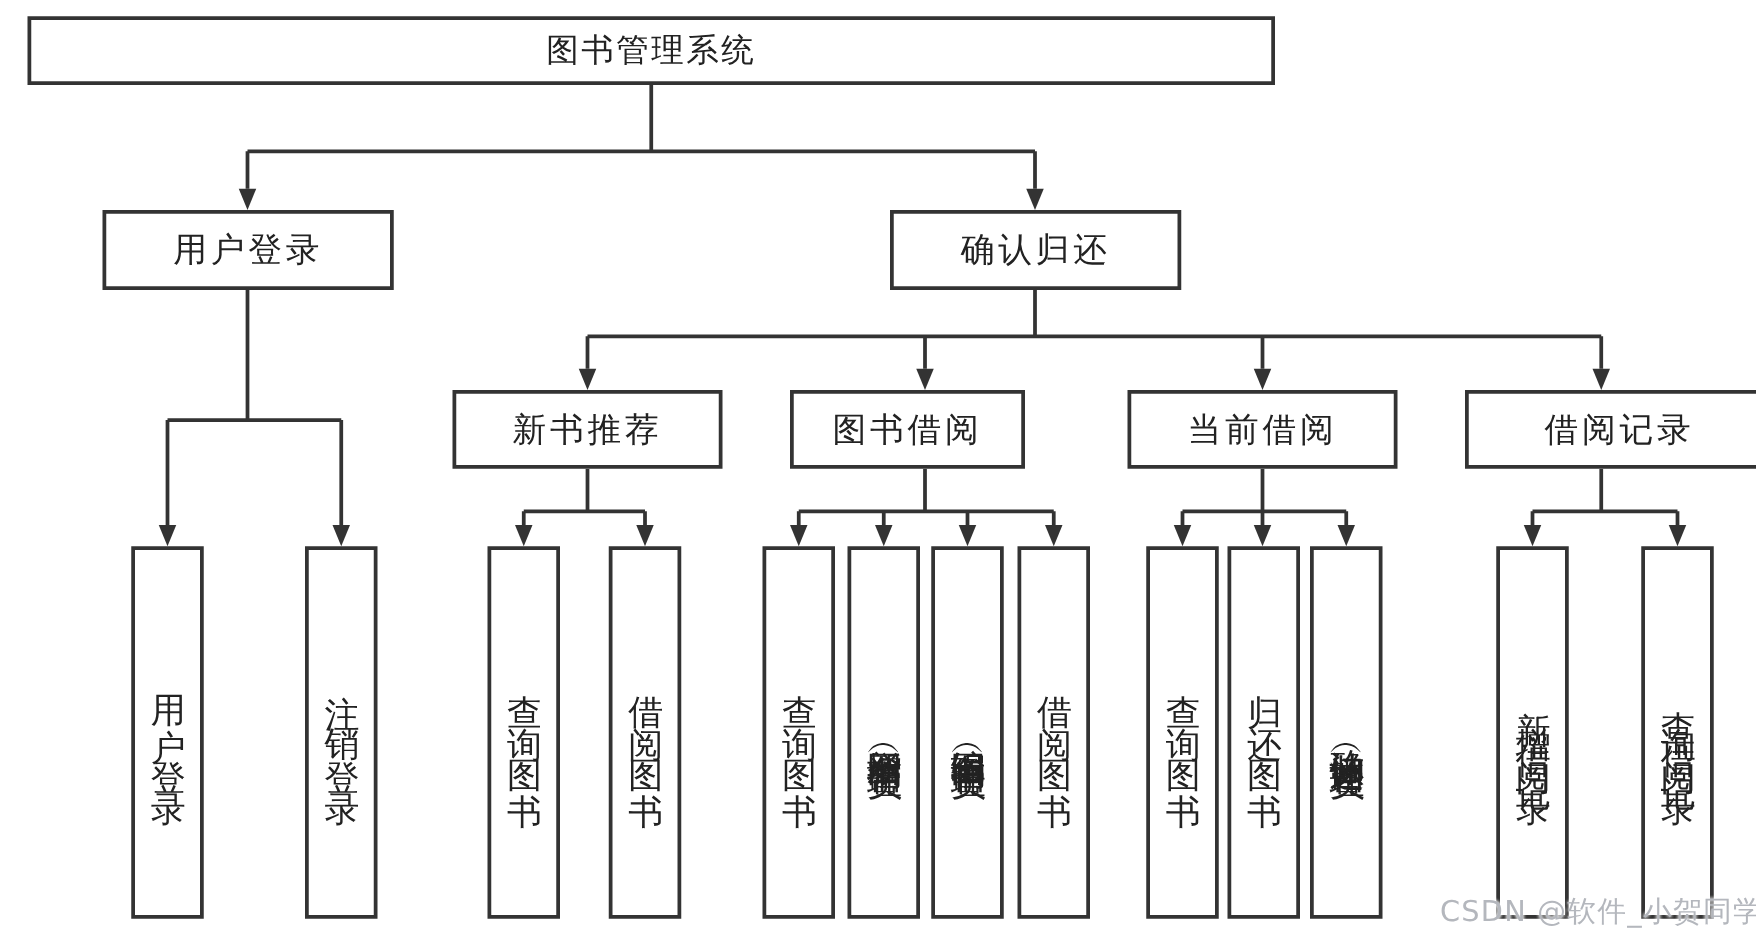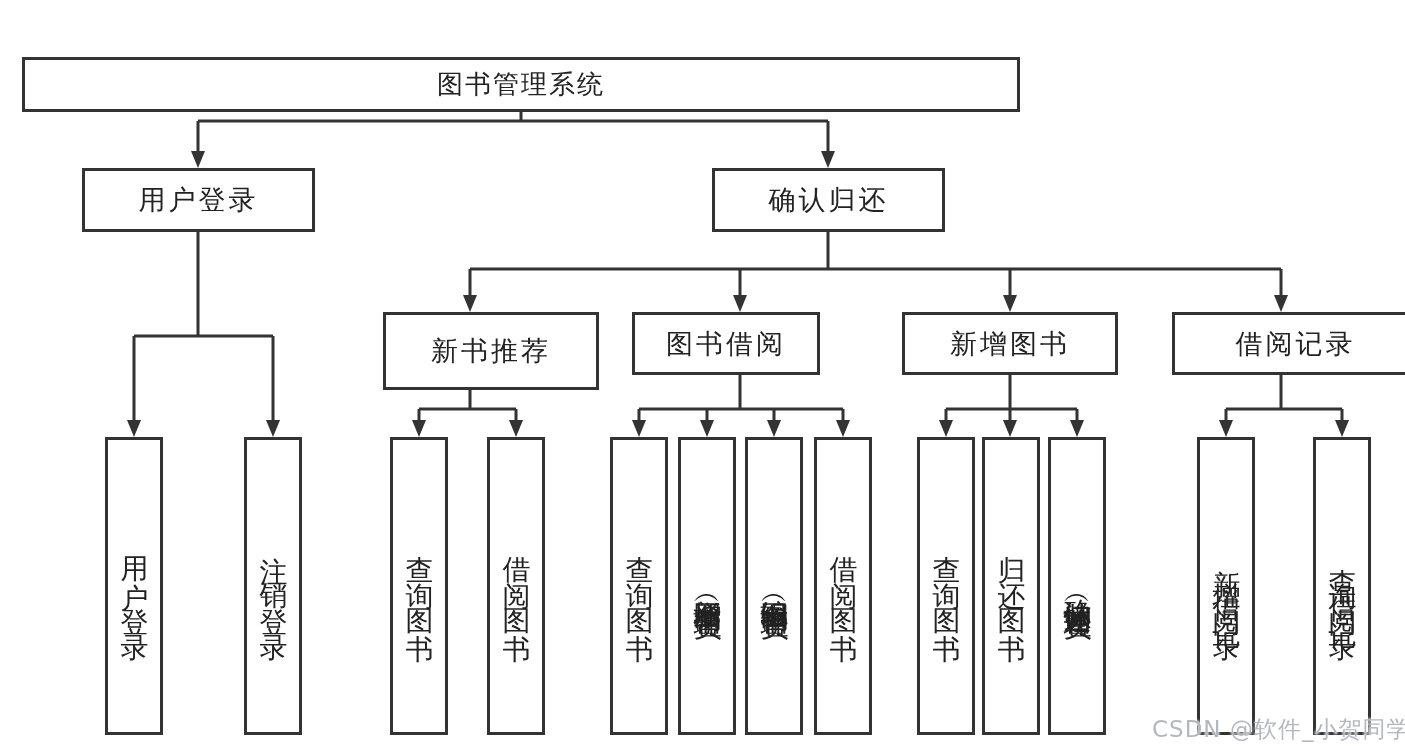--- a/index.html
+++ b/index.html
@@ -24,21 +24,21 @@
     box-sizing:border-box;
     border:3px solid var(--line);
     background:#fff;
     display:flex;
     align-items:center;
     justify-content:center;
     color:var(--text);
     z-index:2;
   }
   .h{font-size:27px;letter-spacing:3px;}
-  .root{font-size:26px;letter-spacing:2px;margin-top:44px;}
+  .root{font-size:26px;letter-spacing:2px;}
   .v{
     writing-mode:vertical-rl;
     text-orientation:mixed;
     font-size:28px;
   }
   .v4{letter-spacing:26px;}
   .v6{letter-spacing:13px;}
   .v9{letter-spacing:2px;}
   .watermark{
     position:absolute;
@@ -99,28 +99,28 @@
     <span>图书管理系统</span>
   </div>
 
   <div class="node h" style="left:82px;top:168px;width:233px;height:64px">
     <span>用户登录</span>
   </div>
   <div class="node h" style="left:712px;top:168px;width:233px;height:64px">
     <span>确认归还</span>
   </div>
 
-  <div class="node h" style="left:383px;top:312px;width:216px;height:78px">
+  <div class="node h" style="left:362px;top:312px;width:216px;height:63px">
     <span>新书推荐</span>
   </div>
   <div class="node h" style="left:632px;top:312px;width:188px;height:63px">
     <span>图书借阅</span>
   </div>
   <div class="node h" style="left:902px;top:312px;width:216px;height:63px">
-    <span>新增图书</span>
+    <span>当前借阅</span>
   </div>
   <div class="node h" style="left:1172px;top:312px;width:247px;height:63px">
     <span>借阅记录</span>
   </div>
 
   <div class="node v v4" style="left:105px;top:437px;width:58px;height:298px">
     <span>用户登录</span>
   </div>
   <div class="node v v4" style="left:244px;top:437px;width:58px;height:298px">
     <span>注销登录</span>

